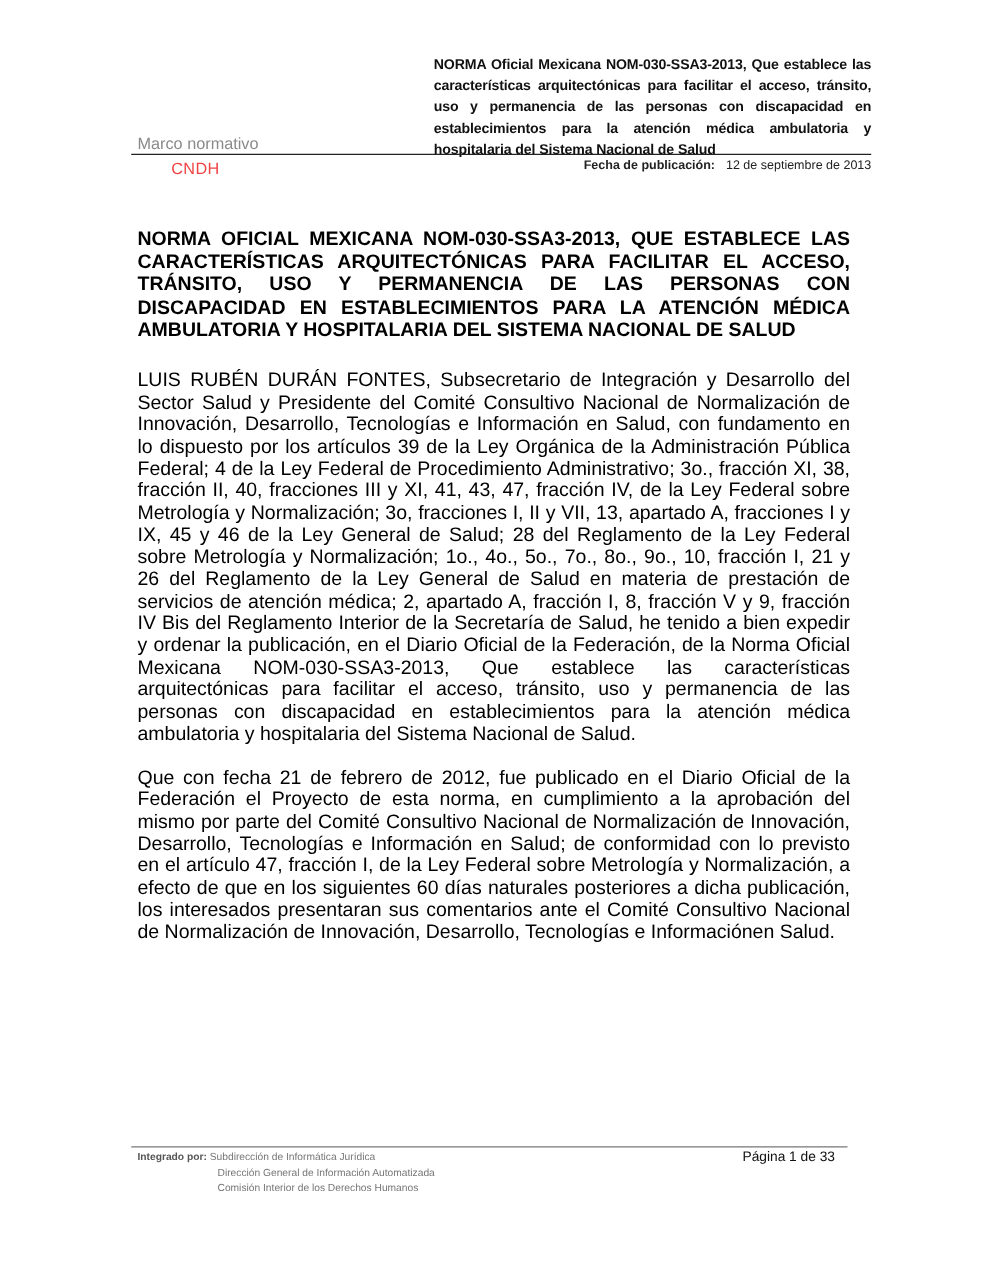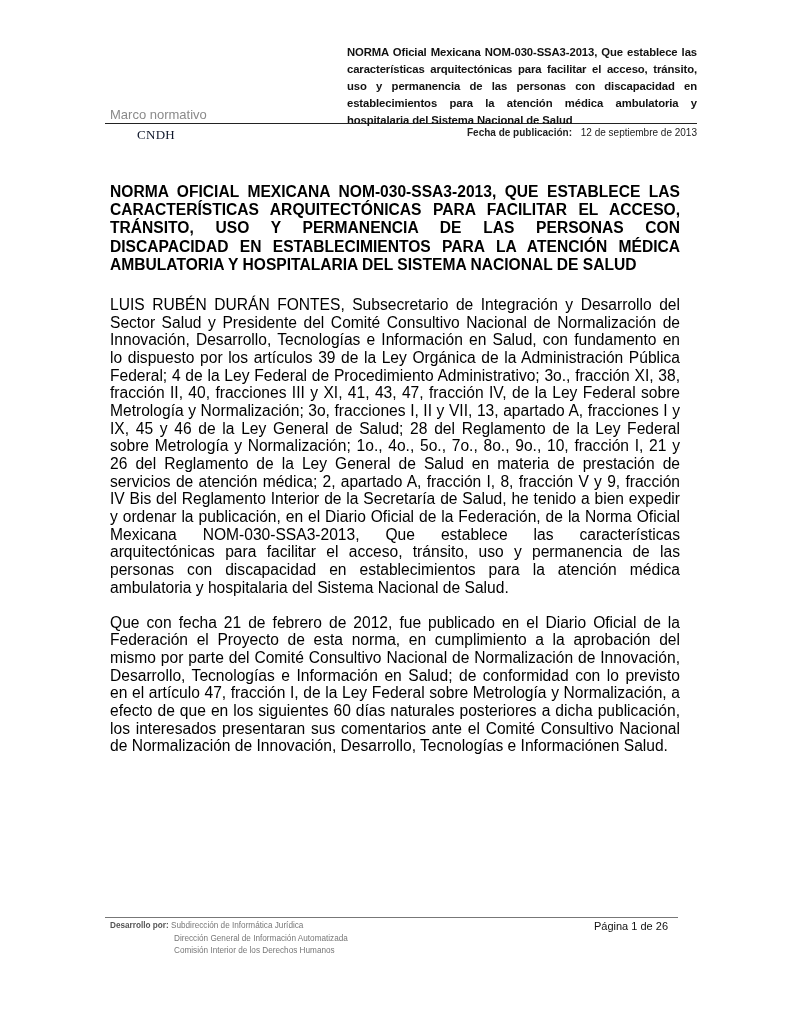--- a/index.html
+++ b/index.html
@@ -49,23 +49,23 @@
       left: 105px;
       top: 123px;
       width: 592px;
       height: 0;
       border-top: 1.6px solid #222;
     }
     .hdr-left-bottom {
       position: absolute;
       left: 137px;
       top: 127px;
-      font-family: Liberation Serif, serif;
+      font-family: Liberation Sans, sans-serif;
       font-size: 13px;
-      color: #0f172a;
+      color: #ef4444;
       letter-spacing: 0.3px;
     }
     .hdr-date {
       position: absolute;
       right: 94px;
       top: 127px;
       font-family: "Liberation Sans", sans-serif;
       font-size: 10px;
       color: #222;
       white-space: nowrap;
@@ -147,20 +147,20 @@
   </div>
 
   <div class="body">
     <div class="doc-title">NORMA OFICIAL MEXICANA NOM-030-SSA3-2013, QUE ESTABLECE LAS CARACTERÍSTICAS ARQUITECTÓNICAS PARA FACILITAR EL ACCESO, TRÁNSITO, USO Y PERMANENCIA DE LAS PERSONAS CON DISCAPACIDAD EN ESTABLECIMIENTOS PARA LA ATENCIÓN MÉDICA AMBULATORIA Y HOSPITALARIA DEL SISTEMA NACIONAL DE SALUD</div>
     <p class="para">LUIS RUBÉN DURÁN FONTES, Subsecretario de Integración y Desarrollo del Sector Salud y Presidente del Comité Consultivo Nacional de Normalización de Innovación, Desarrollo, Tecnologías e Información en Salud, con fundamento en lo dispuesto por los artículos 39 de la Ley Orgánica de la Administración Pública Federal; 4 de la Ley Federal de Procedimiento Administrativo; 3o., fracción XI, 38, fracción II, 40, fracciones III y XI, 41, 43, 47, fracción IV, de la Ley Federal sobre Metrología y Normalización; 3o, fracciones I, II y VII, 13, apartado A, fracciones I y IX, 45 y 46 de la Ley General de Salud; 28 del Reglamento de la Ley Federal sobre Metrología y Normalización; 1o., 4o., 5o., 7o., 8o., 9o., 10, fracción I, 21 y 26 del Reglamento de la Ley General de Salud en materia de prestación de servicios de atención médica; 2, apartado A, fracción I, 8, fracción V y 9, fracción IV Bis del Reglamento Interior de la Secretaría de Salud, he tenido a bien expedir y ordenar la publicación, en el Diario Oficial de la Federación, de la Norma Oficial Mexicana NOM-030-SSA3-2013, Que establece las características arquitectónicas para facilitar el acceso, tránsito, uso y permanencia de las personas con discapacidad en establecimientos para la atención médica ambulatoria y hospitalaria del Sistema Nacional de Salud.</p>
     <p class="para">Que con fecha 21 de febrero de 2012, fue publicado en el Diario Oficial de la Federación el Proyecto de esta norma, en cumplimiento a la aprobación del mismo por parte del Comité Consultivo Nacional de Normalización de Innovación, Desarrollo, Tecnologías e Información en Salud; de conformidad con lo previsto en el artículo 47, fracción I, de la Ley Federal sobre Metrología y Normalización, a efecto de que en los siguientes 60 días naturales posteriores a dicha publicación, los interesados presentaran sus comentarios ante el Comité Consultivo Nacional de Normalización de Innovación, Desarrollo, Tecnologías e Informaciónen Salud.</p>
   </div>
 
   <div class="ftr-rule"></div>
   <div class="ftr-block">
-    <span class="lbl">Desarrollo por:</span>
+    <span class="lbl">Integrado por:</span>
     <span>Subdirección de Informática Jurídica</span>
     <span class="indent">Dirección General de Información Automatizada</span>
     <span class="indent">Comisión Interior de los Derechos Humanos</span>
   </div>
-  <div class="ftr-page">Página 1 de 26</div>
+  <div class="ftr-page">Página 1 de 33</div>
 
 </div>
 
 </body></html>

